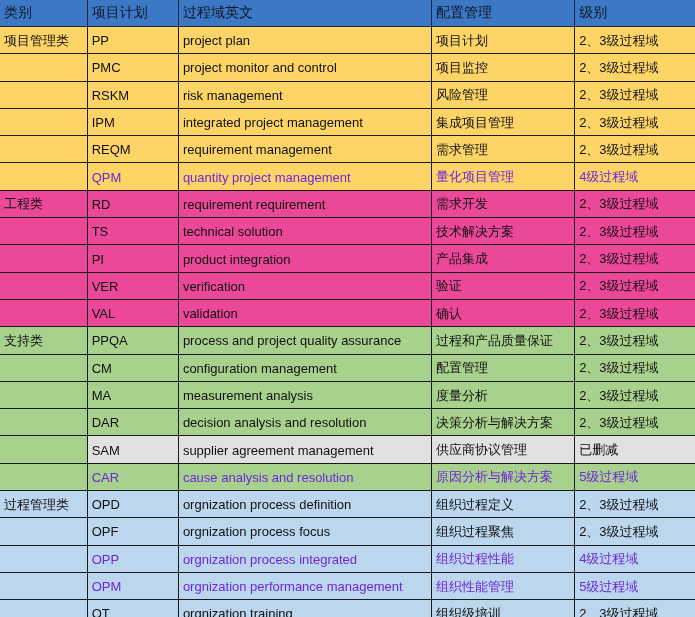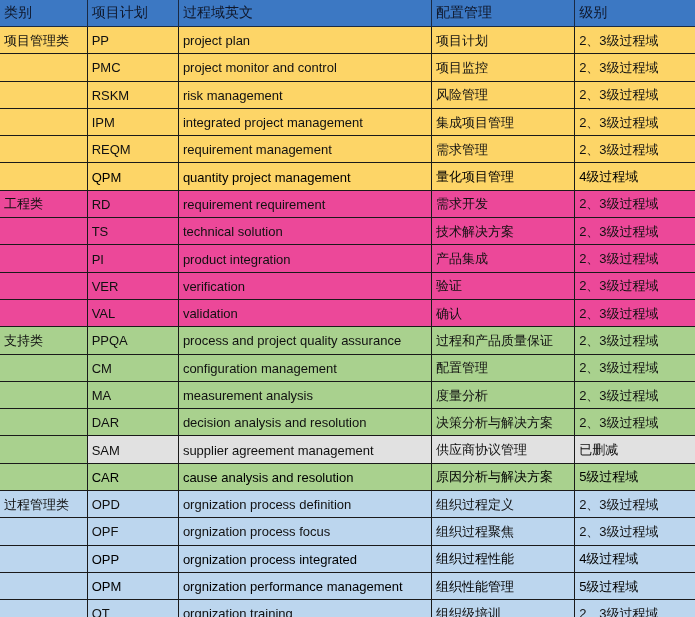--- a/index.html
+++ b/index.html
@@ -35,21 +35,21 @@
     .c0 { width: 84px; }
     .c1 { width: 88px; }
     .c2 { width: 244px; }
     .c3 { width: 138px; }
     .c4 { width: 130px; }
     .g-yellow td { background: #fdd567; margin-top: 28px; }
     .g-salmon td { background: #ec4899; }
     .g-green td { background: #a9d18e; }
     .g-blue td { background: #bcd6ee; }
     .g-green.removed td.rowcell { background: #e1e1e1; }
-    .hl td.rowcell { color: #000000; }
+    .hl td.rowcell { color: #6d28d9; }
   </style>
 </head>
 <body>
 
 <table class="tbl">
   <colgroup>
     <col class="c0">
       <col class="c1">
       <col class="c2">
       <col class="c3">

